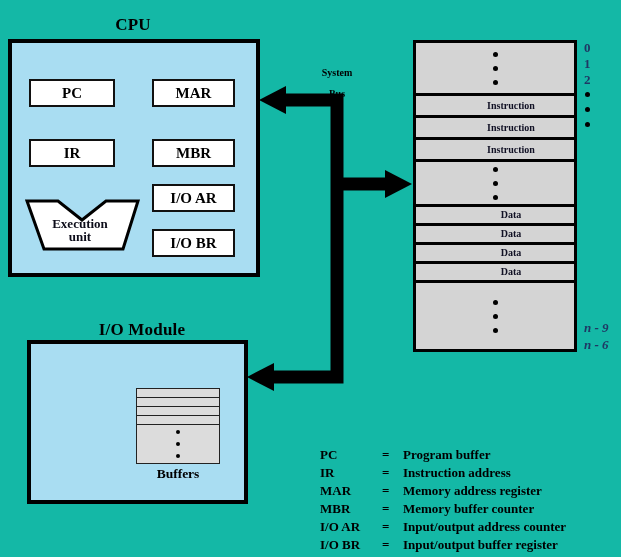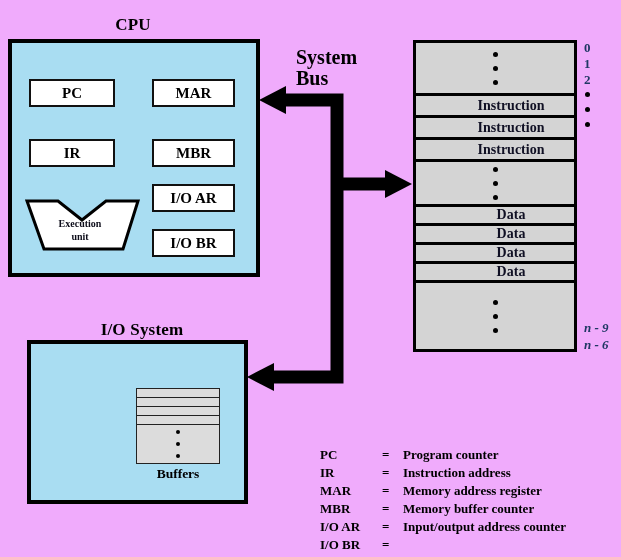--- a/index.html
+++ b/index.html
@@ -1,49 +1,49 @@
 <!DOCTYPE html>
 <html><head>
 <meta charset="utf-8">
 <style>
   html,body{margin:0;padding:0;background:#ffffff;}
   .canvas{
-    position:relative;width:621px;height:557px;background:#f0abfc;overflow:hidden;
+    position:relative;width:621px;height:557px;background:#14b8a6;overflow:hidden;
     font-family:"Liberation Serif","DejaVu Serif",serif;color:#000;
   }
   .abs{position:absolute;box-sizing:border-box;}
   .title{font-weight:bold;font-size:17px;text-align:center;letter-spacing:.2px;}
   
   .cpu-box{left:8px;top:39px;width:252px;height:238px;background:#a9ddf2;border:4px solid #000;}
   .reg{background:#ffffff;border:2px solid #111;font-weight:bold;font-size:15px;
        display:flex;align-items:center;justify-content:center;}
   .exec-text{left:42px;top:217px;width:76px;text-align:center;font-weight:bold;
-       font-size:10px;line-height:13px;color:#0d0d1a;}
+       font-size:13px;line-height:13px;color:#0d0d1a;}
   
   .mem-box{left:413px;top:40px;width:164px;height:312px;background:#d4d4d4;border:3px solid #000;
        display:flex;flex-direction:column;}
   .mem-cell{border-top:3px solid #000;display:flex;align-items:center;justify-content:center;}
   .mem-cell.first{border-top:none;}
-  .mem-label{font-weight:bold;font-size:14px;color:#101024;line-height:1;margin-left:32px;}
+  .mem-label{font-weight:bold;font-size:10px;color:#101024;line-height:1;margin-left:32px;}
   .dots{display:flex;flex-direction:column;align-items:center;justify-content:center;gap:9px;}
   .dot{width:5px;height:5px;border-radius:50%;background:#000;}
   .addr{position:absolute;left:584px;font-weight:bold;font-size:13px;color:#1f3864;line-height:16px;}
   .addr.it{font-style:italic;}
   
   .io-box{left:27px;top:340px;width:221px;height:164px;background:#a9ddf2;border:4px solid #000;}
   .buf-stack{left:136px;top:388px;width:84px;height:76px;background:#dcdcdc;border:1.5px solid #222;
        display:flex;flex-direction:column;}
   .buf-row{height:8px;border-bottom:1px solid #222;}
   .buf-dots{flex:1;}
   .buf-dots .dot{width:4px;height:4px;}
   .buf-label{left:136px;top:466px;width:84px;text-align:center;font-weight:bold;font-size:13.5px;}
   
   .bus-svg{left:0;top:0;width:621px;height:557px;pointer-events:none;z-index:10;}
-  .bus-label{left:296px;top:47px;width:82px;text-align:left;font-weight:bold;
-       font-size:20px;line-height:21px;}
+  .bus-label{left:296px;top:62px;width:82px;text-align:center;font-weight:bold;
+       font-size:10px;line-height:21px;}
   
   .legend{left:320px;top:446px;width:295px;font-weight:bold;font-size:13px;line-height:18px;}
   .legend-row{display:flex;}
   .legend-term{width:62px;}
   .legend-eq{width:21px;}
   .legend-desc{flex:1;}
 </style>
 </head>
 <body>
 
@@ -116,21 +116,21 @@
   <div class="abs addr" style="top:56px;">1</div>
   <div class="abs addr" style="top:72px;">2</div>
   <div class="abs dots" style="left:585px;top:92px;gap:10px;">
     <span class="dot"></span>
       <span class="dot"></span>
       <span class="dot"></span>
   </div>
   <div class="abs addr it" style="top:320px;">n - 9</div>
   <div class="abs addr it" style="top:337px;">n - 6</div>
 
-  <div class="abs title" style="left:62px;top:320px;width:160px;">I/O System</div>
+  <div class="abs title" style="left:62px;top:320px;width:160px;">I/O Module</div>
   <div class="abs io-box"></div>
   <div class="abs buf-stack">
     <div class="buf-row"></div>
     <div class="buf-row"></div>
     <div class="buf-row"></div>
     <div class="buf-row"></div>
     <div class="buf-dots dots" style="gap:8px;">
       <span class="dot"></span>
         <span class="dot"></span>
         <span class="dot"></span>
@@ -143,21 +143,21 @@
     <line x1="331" y1="184" x2="390" y2="184" stroke="#000" stroke-width="13"></line>
     <polygon points="259,100 286,86 286,114" fill="#000"></polygon>
     <polygon points="412,184 385,170 385,198" fill="#000"></polygon>
     <polygon points="247,377 274,363 274,391" fill="#000"></polygon>
   </svg>
 
   <div class="abs legend">
     <div class="legend-row">
       <span class="legend-term">PC</span>
       <span class="legend-eq">=</span>
-      <span class="legend-desc">Program counter</span>
+      <span class="legend-desc">Program buffer</span>
     </div>
     <div class="legend-row">
       <span class="legend-term">IR</span>
       <span class="legend-eq">=</span>
       <span class="legend-desc">Instruction address</span>
     </div>
     <div class="legend-row">
       <span class="legend-term">MAR</span>
       <span class="legend-eq">=</span>
       <span class="legend-desc">Memory address register</span>
@@ -168,16 +168,17 @@
       <span class="legend-desc">Memory buffer counter</span>
     </div>
     <div class="legend-row">
       <span class="legend-term">I/O AR</span>
       <span class="legend-eq">=</span>
       <span class="legend-desc">Input/output address counter</span>
     </div>
     <div class="legend-row">
       <span class="legend-term">I/O BR</span>
       <span class="legend-eq">=</span>
+      <span class="legend-desc">Input/output buffer register</span>
     </div>
   </div>
 
 </div>
 
 </body></html>

